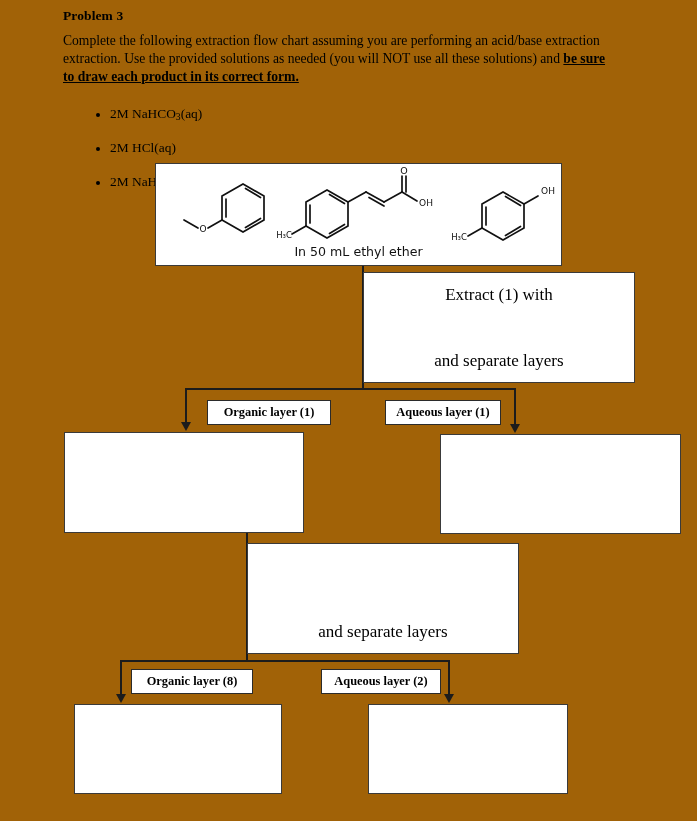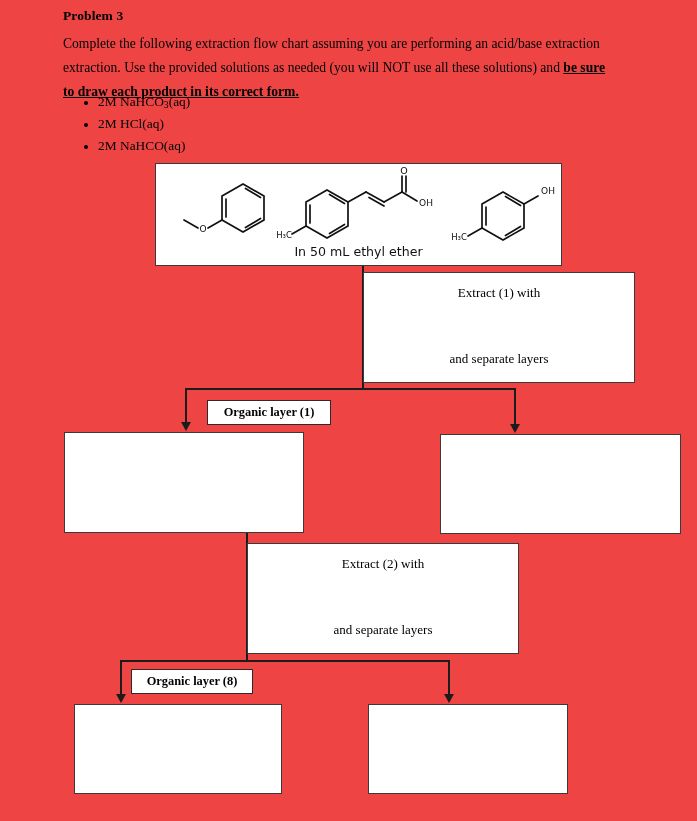--- a/index.html
+++ b/index.html
@@ -1,53 +1,53 @@
 <!DOCTYPE html>
 <html><head>
 <meta charset="utf-8">
 <title>Problem 3 — Extraction Flow Chart</title>
 <style>
   html,body{margin:0;padding:0;background:#ffffff;}
   body{
     width:697px;height:821px;position:relative;overflow:hidden;
     font-family:"Liberation Serif", serif;color:#000;
   }
-  #sheet{position:absolute;inset:0;background:#ef4444;}
+  #sheet{position:absolute;inset:0;background:#a16207;}
 
   
   .prob-title{
     position:absolute;left:63px;top:8px;
     font-family:"Liberation Serif", serif;
     font-weight:bold;font-size:13.5px;letter-spacing:.1px;
   }
   .prompt{
     position:absolute;left:63px;top:32px;width:556px;
-    font-size:13.6px;line-height:24px;text-align:left;
+    font-size:13.6px;line-height:18px;text-align:left;
   }
   .prompt .u{text-decoration:underline;font-weight:bold;}
   ul.solutions{
     position:absolute;left:74px;top:93px;margin:0;padding:0 0 0 24px;
     font-size:13.4px;line-height:18.6px;
   }
-  ul.solutions li{margin:0;padding:0;}
+  ul.solutions li{margin:12px;padding:0;}
   ul.solutions li::marker{font-size:12px;}
   sub{font-size:.72em;vertical-align:-0.25em;}
 
   
   .box{position:absolute;box-sizing:border-box;background:#fff;
        border:1.6px solid #3a3a3a;}
   .labelbox{
     position:absolute;box-sizing:border-box;background:#fff;
     border:1.5px solid #2b2b2b;
     display:flex;align-items:center;justify-content:center;
     font-weight:bold;font-size:12.4px;white-space:nowrap;
   }
   .steptext{
     position:absolute;width:100%;text-align:center;
-    font-size:13px;
+    font-size:17px;
   }
 
   
   .ln{position:absolute;background:#1c1c1c;}
   .vline{width:1.6px;}
   .hline{height:1.6px;}
   .arrowhead{
     position:absolute;width:0;height:0;
     border-left:5px solid transparent;border-right:5px solid transparent;
     border-top:9px solid #1c1c1c;
@@ -162,36 +162,37 @@
     <div class="steptext" style="top:78px;">and separate layers</div>
   </div>
 
   <div class="ln hline" style="left:185px;top:388px;width:331px;"></div>
   <div class="ln vline" style="left:185px;top:388px;height:36px;"></div>
   <div class="ln vline" style="left:514px;top:388px;height:38px;"></div>
   <div class="arrowhead" style="left:181px;top:422px;"></div>
   <div class="arrowhead" style="left:510px;top:424px;"></div>
 
   <div class="labelbox" style="left:207px;top:400px;width:124px;height:25px;">Organic layer (1)</div>
+  <div class="labelbox" style="left:385px;top:400px;width:116px;height:25px;">Aqueous layer (1)</div>
 
   <div class="box" style="left:64px;top:432px;width:240px;height:101px;"></div>
   <div class="box" style="left:440px;top:434px;width:241px;height:100px;"></div>
 
   <div class="ln vline" style="left:246px;top:533px;height:128px;"></div>
 
   <div class="box" style="left:247px;top:543px;width:272px;height:111px;">
-    <div class="steptext" style="top:12px;">Extract (2) with</div>
     <div class="steptext" style="top:48px;height:18px;"></div>
     <div class="steptext" style="top:78px;">and separate layers</div>
   </div>
 
   <div class="ln hline" style="left:120px;top:660px;width:330px;"></div>
   <div class="ln vline" style="left:120px;top:660px;height:36px;"></div>
   <div class="ln vline" style="left:448px;top:660px;height:36px;"></div>
   <div class="arrowhead" style="left:116px;top:694px;"></div>
   <div class="arrowhead" style="left:444px;top:694px;"></div>
 
   <div class="labelbox" style="left:131px;top:669px;width:122px;height:25px;">Organic layer (8)</div>
+  <div class="labelbox" style="left:321px;top:669px;width:120px;height:25px;">Aqueous layer (2)</div>
 
   <div class="box" style="left:74px;top:704px;width:208px;height:90px;"></div>
   <div class="box" style="left:368px;top:704px;width:200px;height:90px;"></div>
 
 </div>
 
 </body></html>

